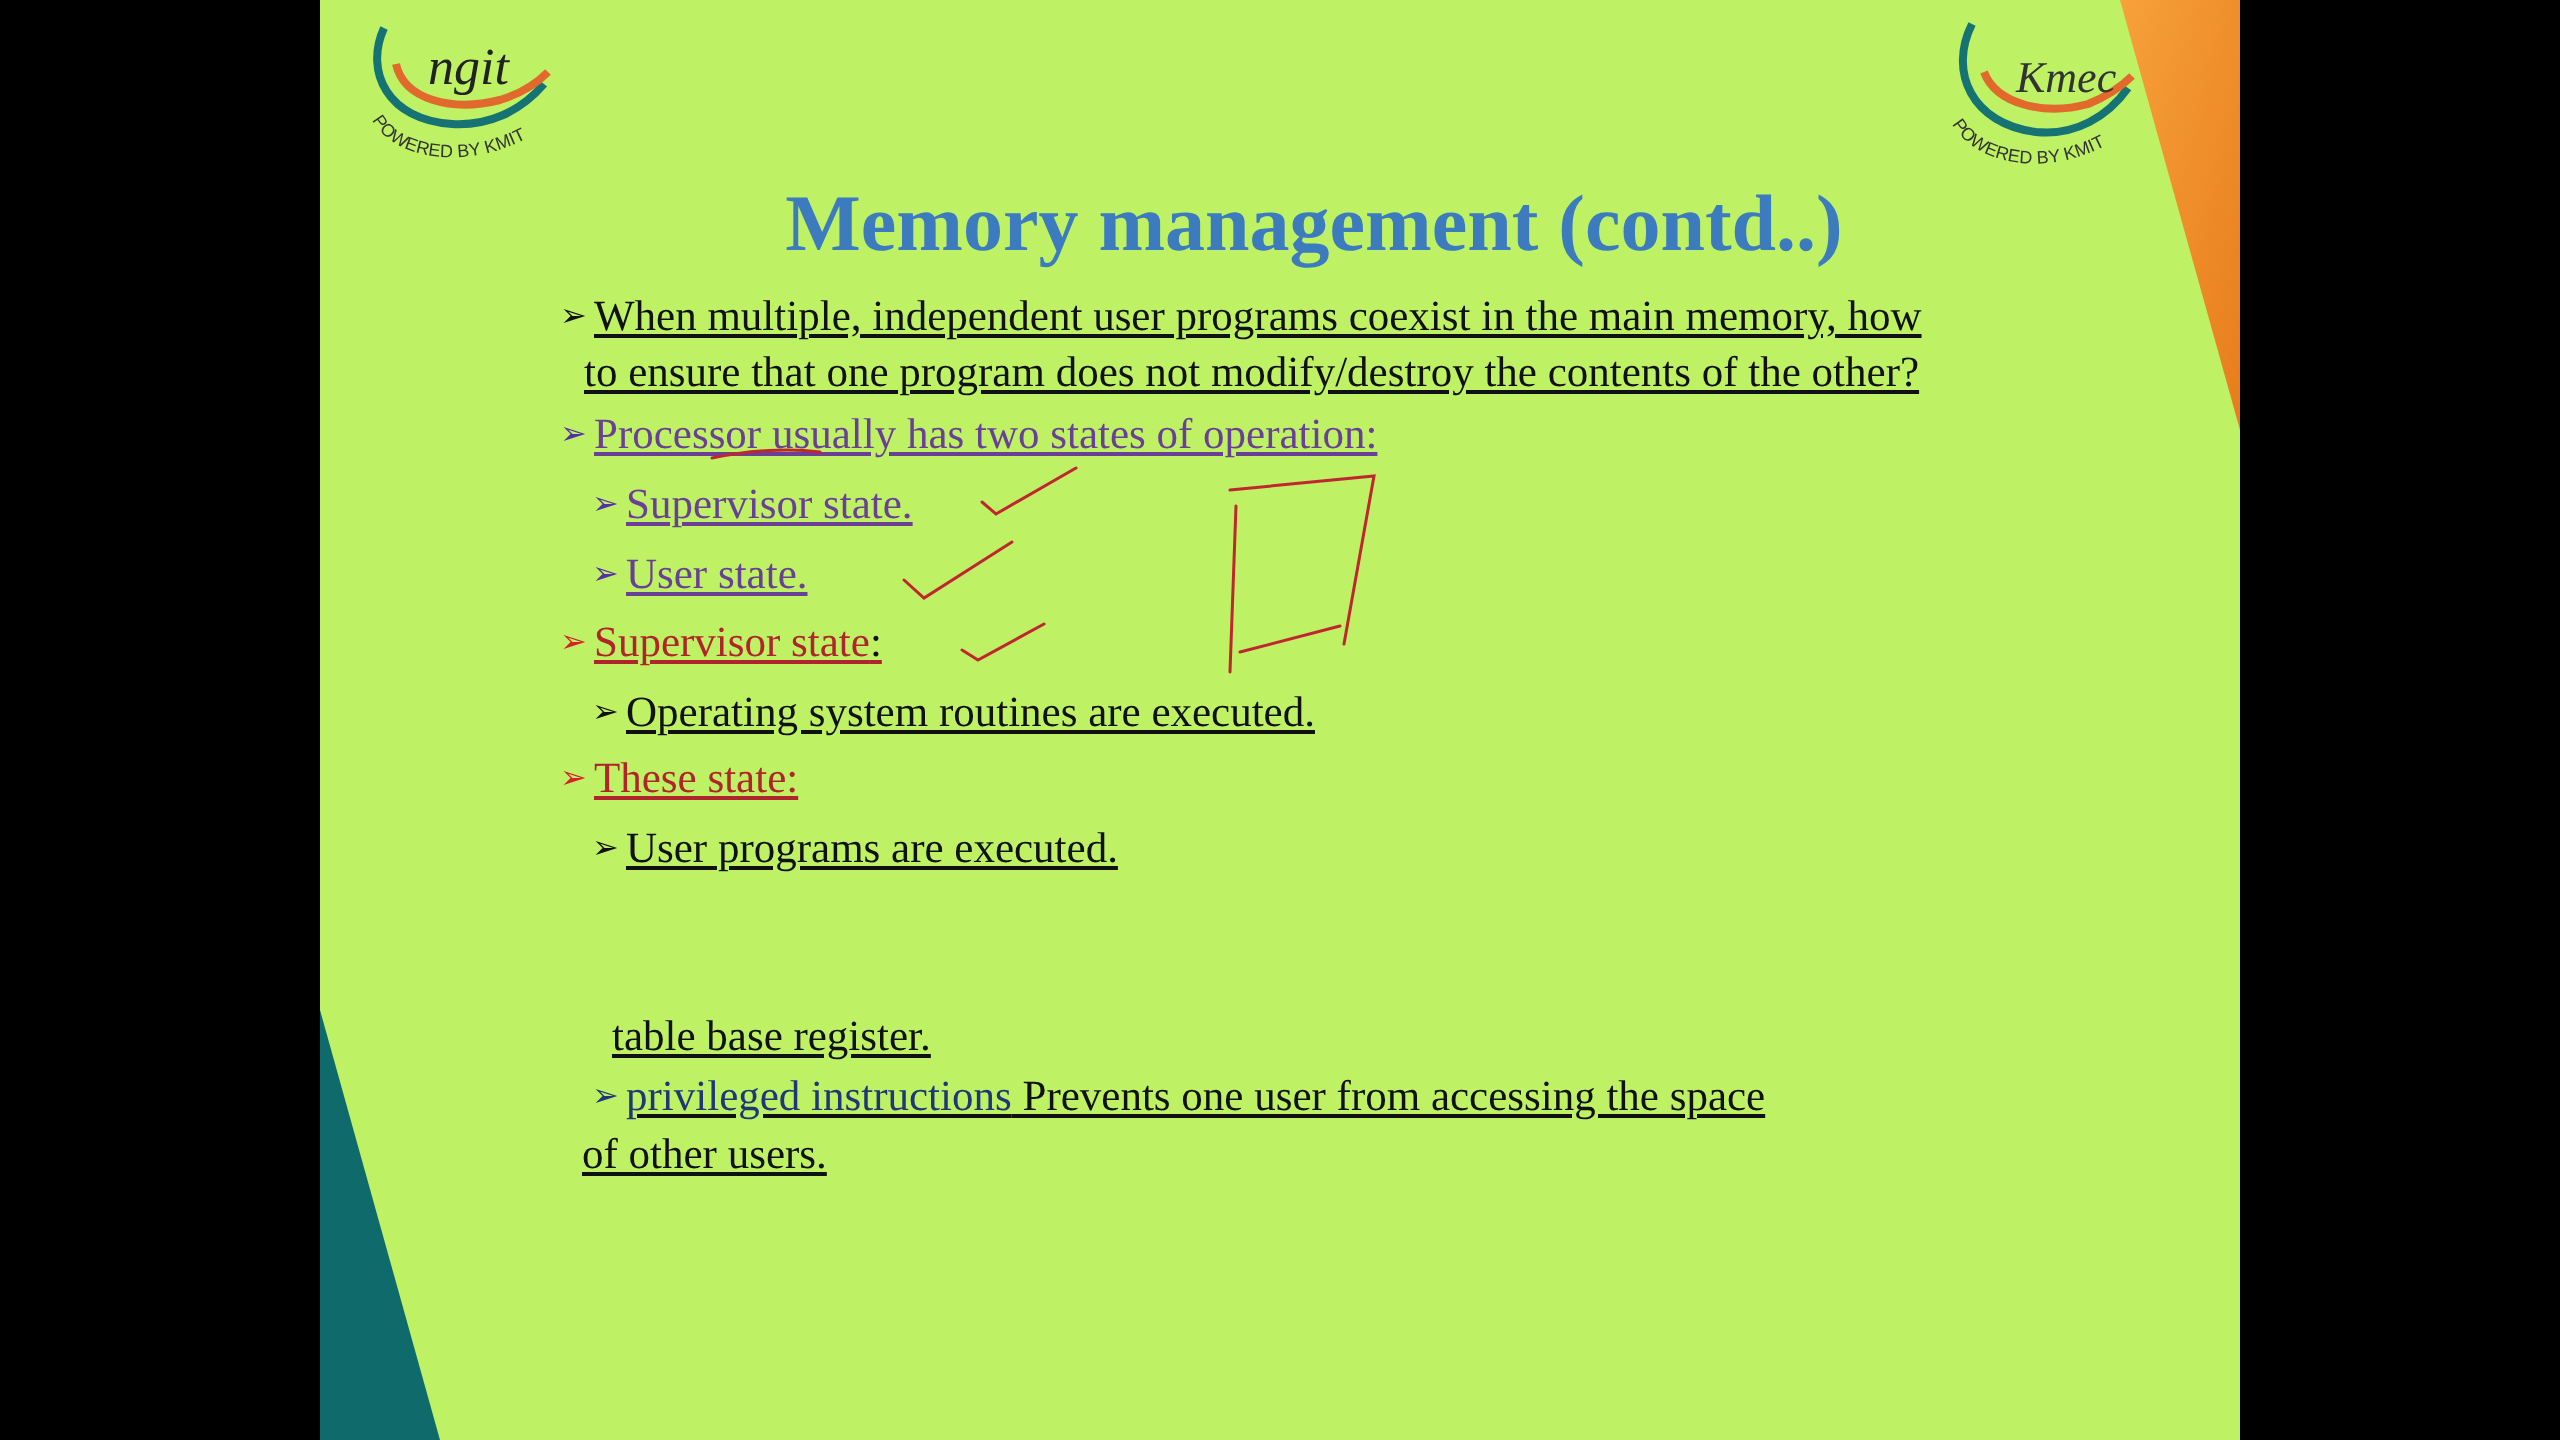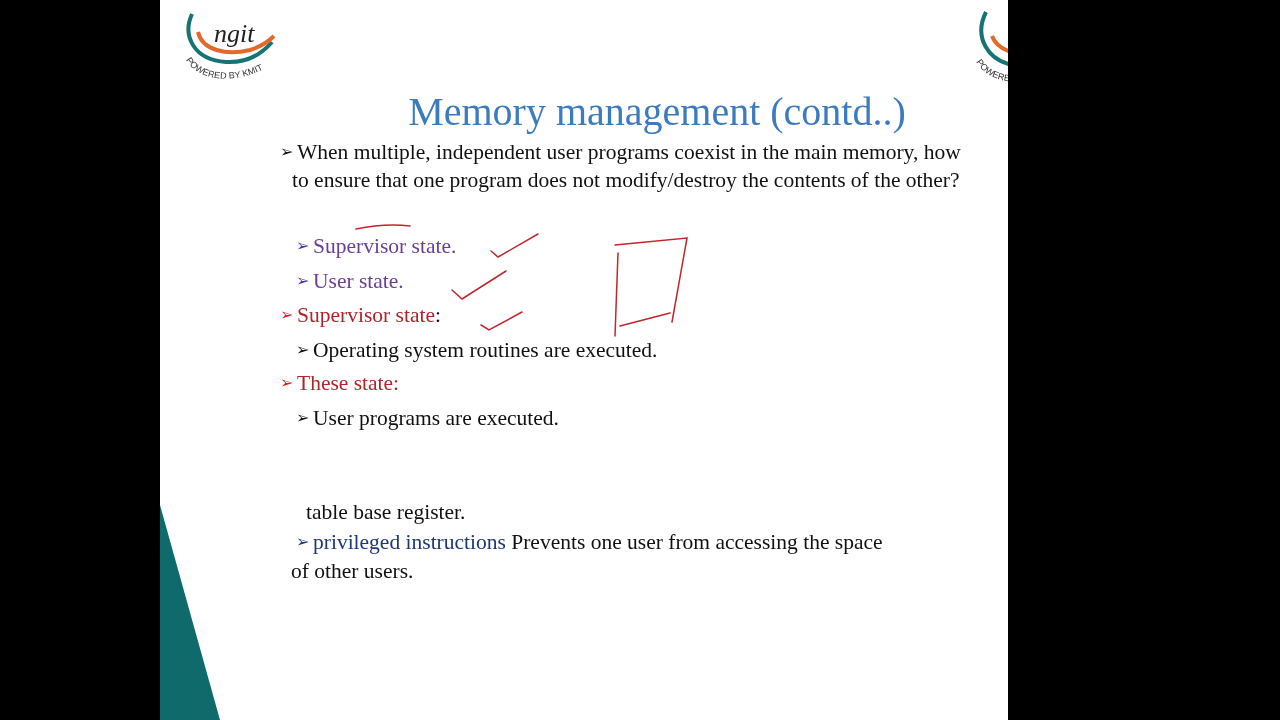--- a/index.html
+++ b/index.html
@@ -1,22 +1,22 @@
 <!DOCTYPE html>
 <html><head>
 <meta charset="utf-8">
 <style>
   html, body { margin:0; padding:0; }
   body { width:1280px; height:720px; background:#000; position:relative; overflow:hidden; font-family:"Liberation Serif", serif; }
-  .slide { position:absolute; left:160px; top:0; width:848px; height:720px; background:#ffffff; overflow:hidden; }
+  .slide { position:absolute; left:160px; top:0; width:960px; height:720px; background:#bef264; overflow:hidden; }
   .deco { position:absolute; left:0; top:0; }
   .logo { position:absolute; }
   .title { position:absolute; left:0; width:960px; top:88px; text-align:center; color:#3d7bbf; font-size:40px; line-height:48px; }
-  .title span { position:relative; left:17px; }
-  .line { position:absolute; font-size:21.5px; line-height:24px; white-space:nowrap; color:#111; }
+  .title span { position:relative; left:17px;font-weight:bold; }
+  .line { position:absolute; font-size:21.5px; line-height:36px; white-space:nowrap; color:#111;text-decoration:underline; }
   .arrow { font-family:"DejaVu Sans", sans-serif; font-size:16px; display:inline-block; width:17px; position:relative; top:-2px; }
   .purple { color:#6a3f96; }
   .purple .arrow { color:#5530a8; }
   .red { color:#b0242c; }
   .red .arrow { color:#d8202a; }
   .navy { color:#1d3777; }
   .navy-arrow { color:#1d3777; }
   .ink { position:absolute; left:0; top:0; pointer-events:none; }
 </style>
 </head>
@@ -53,20 +53,23 @@
 
   <div class="title"><span>Memory management (contd..)</span></div>
 
   <div class="line" style="left:120px;top:140px">
     <span class="arrow">➢</span><span>When multiple, independent user programs coexist in the main memory, how</span>
   </div>
   <div class="line" style="left:132px;top:168px">
     <span>to ensure that one program does not modify/destroy the contents of the other?</span>
   </div>
 
+  <div class="line purple" style="left:120px;top:199px">
+    <span class="arrow">➢</span><span>Processor usually has two states of operation:</span>
+  </div>
   <div class="line purple" style="left:136px;top:234px">
     <span class="arrow">➢</span><span>Supervisor state.</span>
   </div>
   <div class="line purple" style="left:136px;top:269px">
     <span class="arrow">➢</span><span>User state.</span>
   </div>
 
   <div class="line red" style="left:120px;top:303px">
     <span class="arrow">➢</span><span>Supervisor state</span><span style="color:#111">:</span>
   </div>

